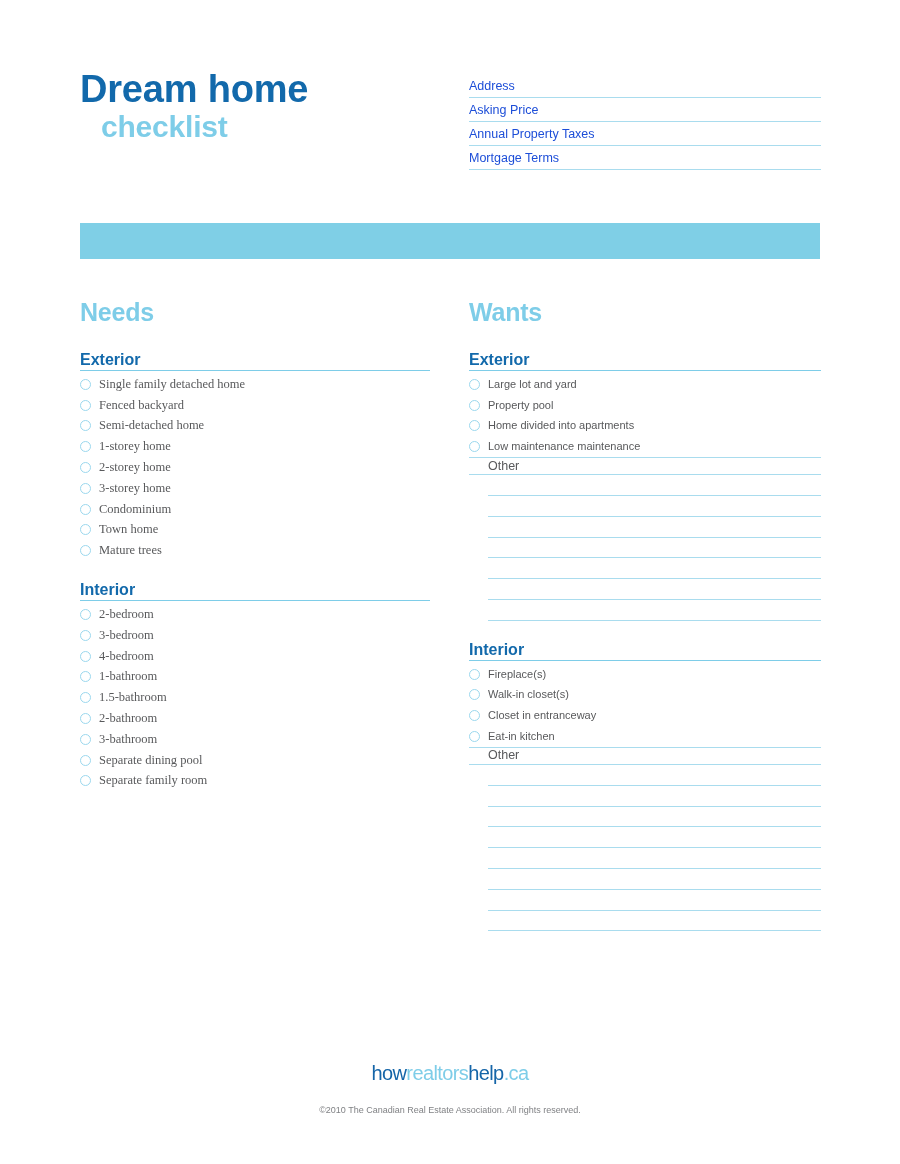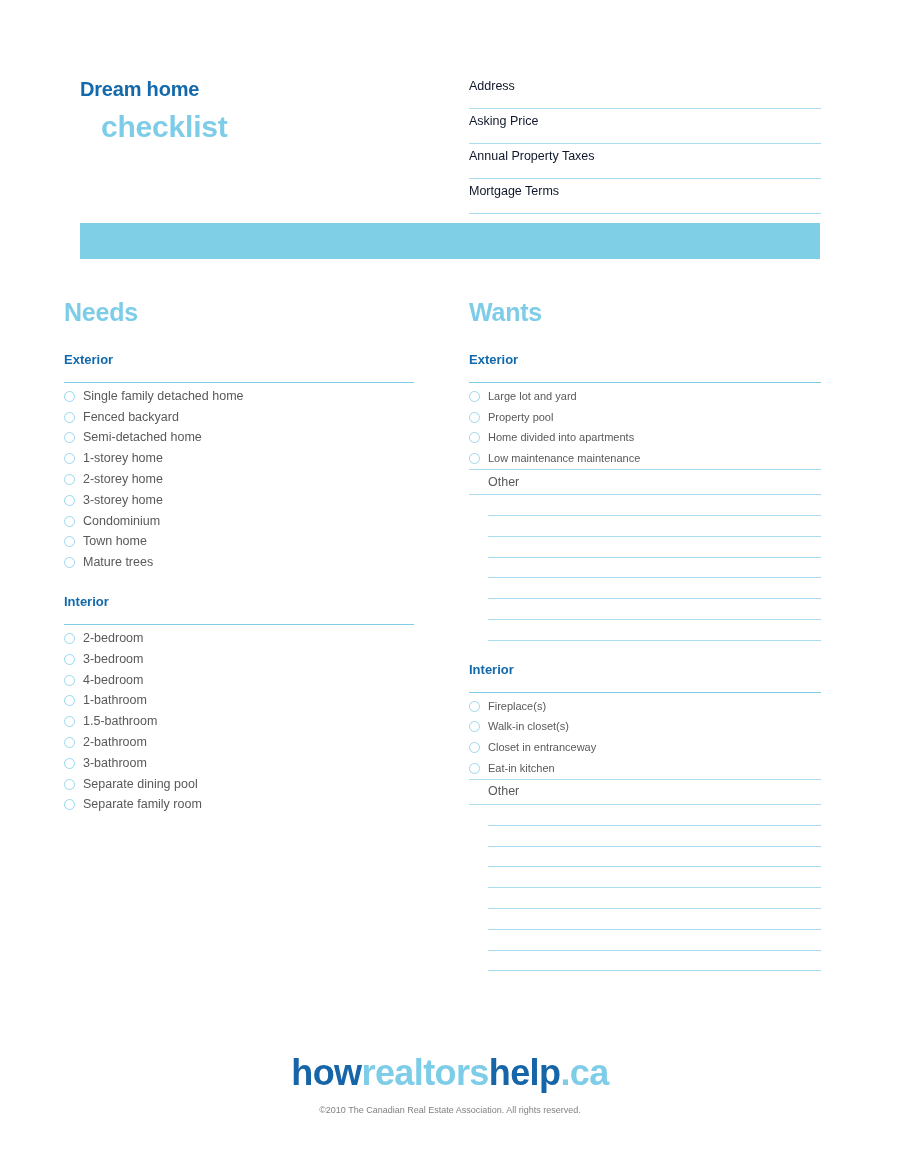--- a/index.html
+++ b/index.html
@@ -23,21 +23,21 @@
     overflow: hidden;
   }
 
   
   .title-block {
     position: absolute;
     left: 80px;
     top: 72px;
   }
   .title-line1 {
-    font-size: 20px;
+    font-size: 38px;
     font-weight: bold;
     color: #1269ab;
     letter-spacing: -0.2px;
     line-height: 34px;
   }
   .title-line2 {
     font-size: 30px;
     font-weight: bold;
     color: #7ecde8;
     letter-spacing: -0.2px;
@@ -55,74 +55,75 @@
   .loc-heading {
     font-size: 12.5px;
     font-weight: bold;
     color: #58595b;
     padding-bottom: 4px;
     border-bottom: 1.6px solid #6d6e71;
     line-height: 15px;
   }
   .loc-row {
     font-size: 12.5px;
-    color: #0f172a;
+    color: #1d4ed8;
     padding-top: 5px;
-    padding-bottom: 14px;
+    padding-bottom: 3px;
     border-bottom: 1.3px solid #a9dcee;
     line-height: 15px;
   }
 
   
   .banner {
     position: absolute;
     left: 80px;
     top: 223px;
     width: 740px;
     height: 36px;
     background: #7fcfe6;
   }
 
   
   .col {
     position: absolute;
     top: 298px;
   }
-  .col-needs { left: 64px; width: 350px; }
+  .col-needs { left: 80px; width: 350px; }
   .col-wants { left: 469px; width: 352px; }
 
   .col-title {
     font-size: 25px;
     font-weight: bold;
     color: #7ecde8;
     line-height: 28px;
     letter-spacing: -0.2px;
     margin-bottom: 26px;
   }
 
   .subhead {
-    font-size: 13px;
+    font-size: 16px;
     font-weight: bold;
     color: #1269ab;
     line-height: 15px;
-    padding-bottom: 15px;
+    padding-bottom: 3px;
     border-bottom: 1.8px solid #7ecde8;
     margin-bottom: 3px;
   }
   .col-needs .subhead { margin-left: 0px; }
 
   .item {
     position: relative;
     font-size: 12.5px;
     color: #58595b;
     line-height: 15px;
     height: 20.8px;
     padding-left: 19px;
     display: flex;
     align-items: center;
+    font-family: Liberation Serif, serif;
   }
   .circle {
     position: absolute;
     left: 0px;
     top: 50%;
     margin-top: -5.5px;
     width: 9px;
     height: 9px;
     border: 1.2px solid #9bd8ee;
     border-radius: 50%;
@@ -143,21 +144,21 @@
     line-height: 15px;
     height: 20.8px;
     padding-left: 19px;
     display: flex;
     align-items: center;
   }
   .other-row {
     font-size: 12.5px;
     color: #58595b;
     line-height: 15px;
-    height: 26px;
+    height: 18px;
     padding-left: 19px;
     display: flex;
     align-items: center;
     border-top: 1.3px solid #a9dcee;
     border-bottom: 1.3px solid #a9dcee;
     box-sizing: border-box;
   }
   .blank-line {
     height: 20.8px;
     border-bottom: 1.3px solid #a9dcee;
@@ -167,22 +168,22 @@
 
   
   .footer {
     position: absolute;
     left: 0;
     top: 1058px;
     width: 900px;
     text-align: center;
   }
   .logo {
-    font-size: 36px;
-    font-weight: bold;
+    font-size: 20px;
+    font-weight: normal;
     letter-spacing: -0.6px;
     line-height: 30px;
   }
   .logo .dk { color: #1565a8; }
   .logo .lt { color: #7ecde8; }
   .copyright {
     margin-top: 16px;
     font-size: 9px;
     color: #808285;
     line-height: 12px;

